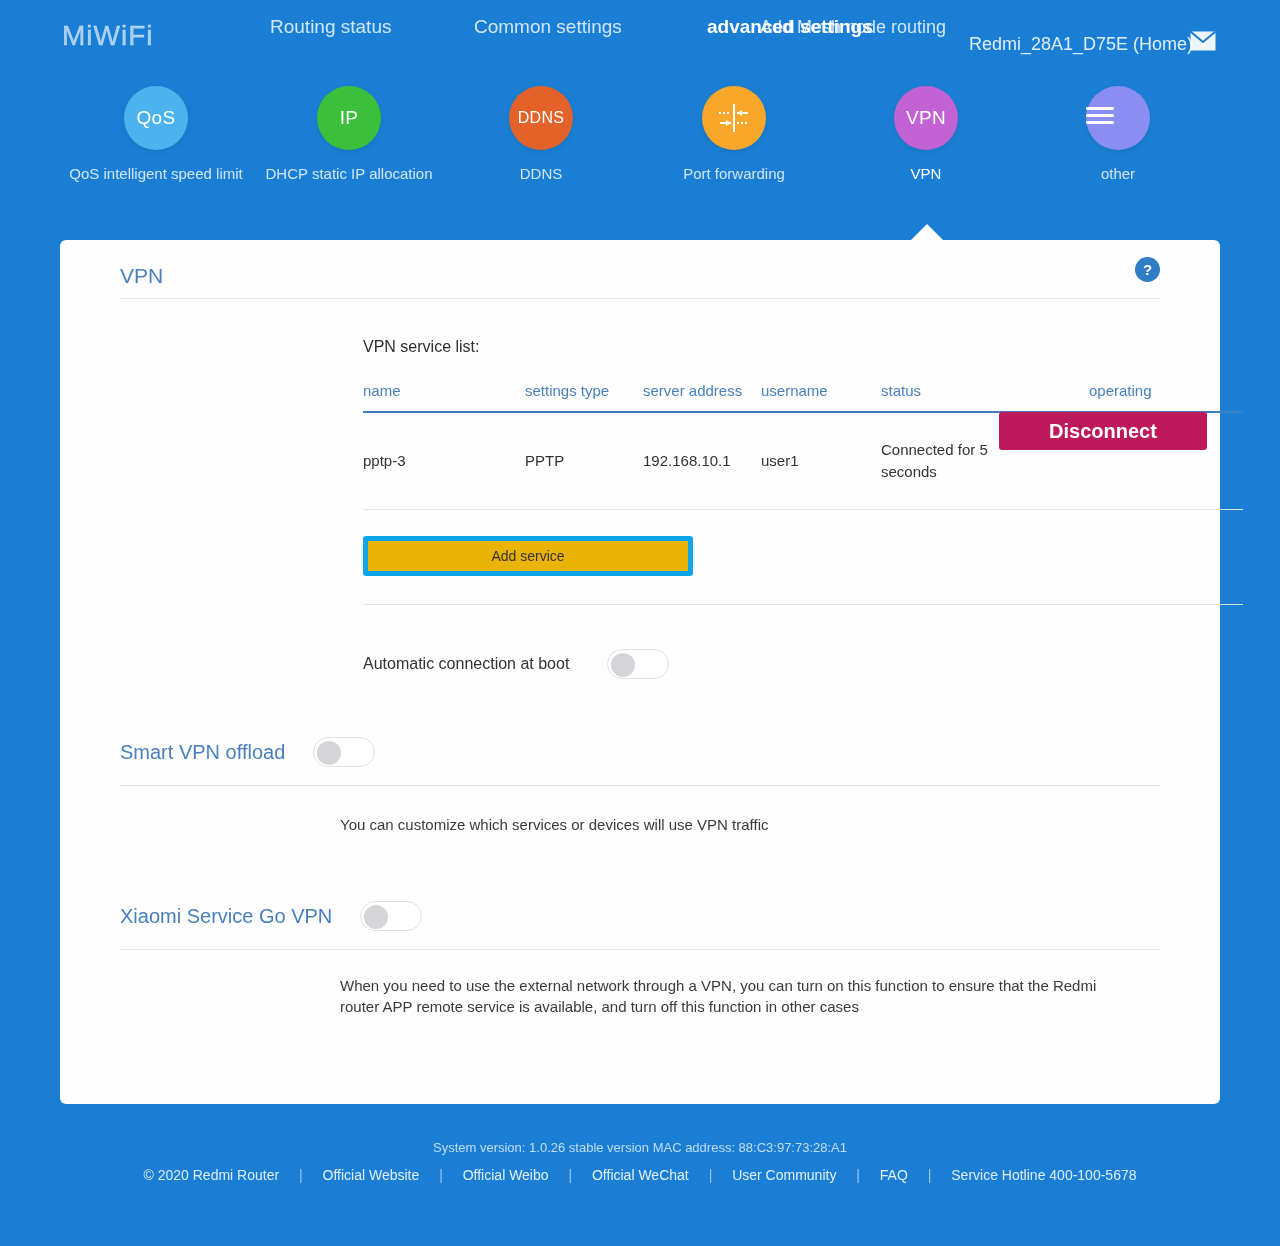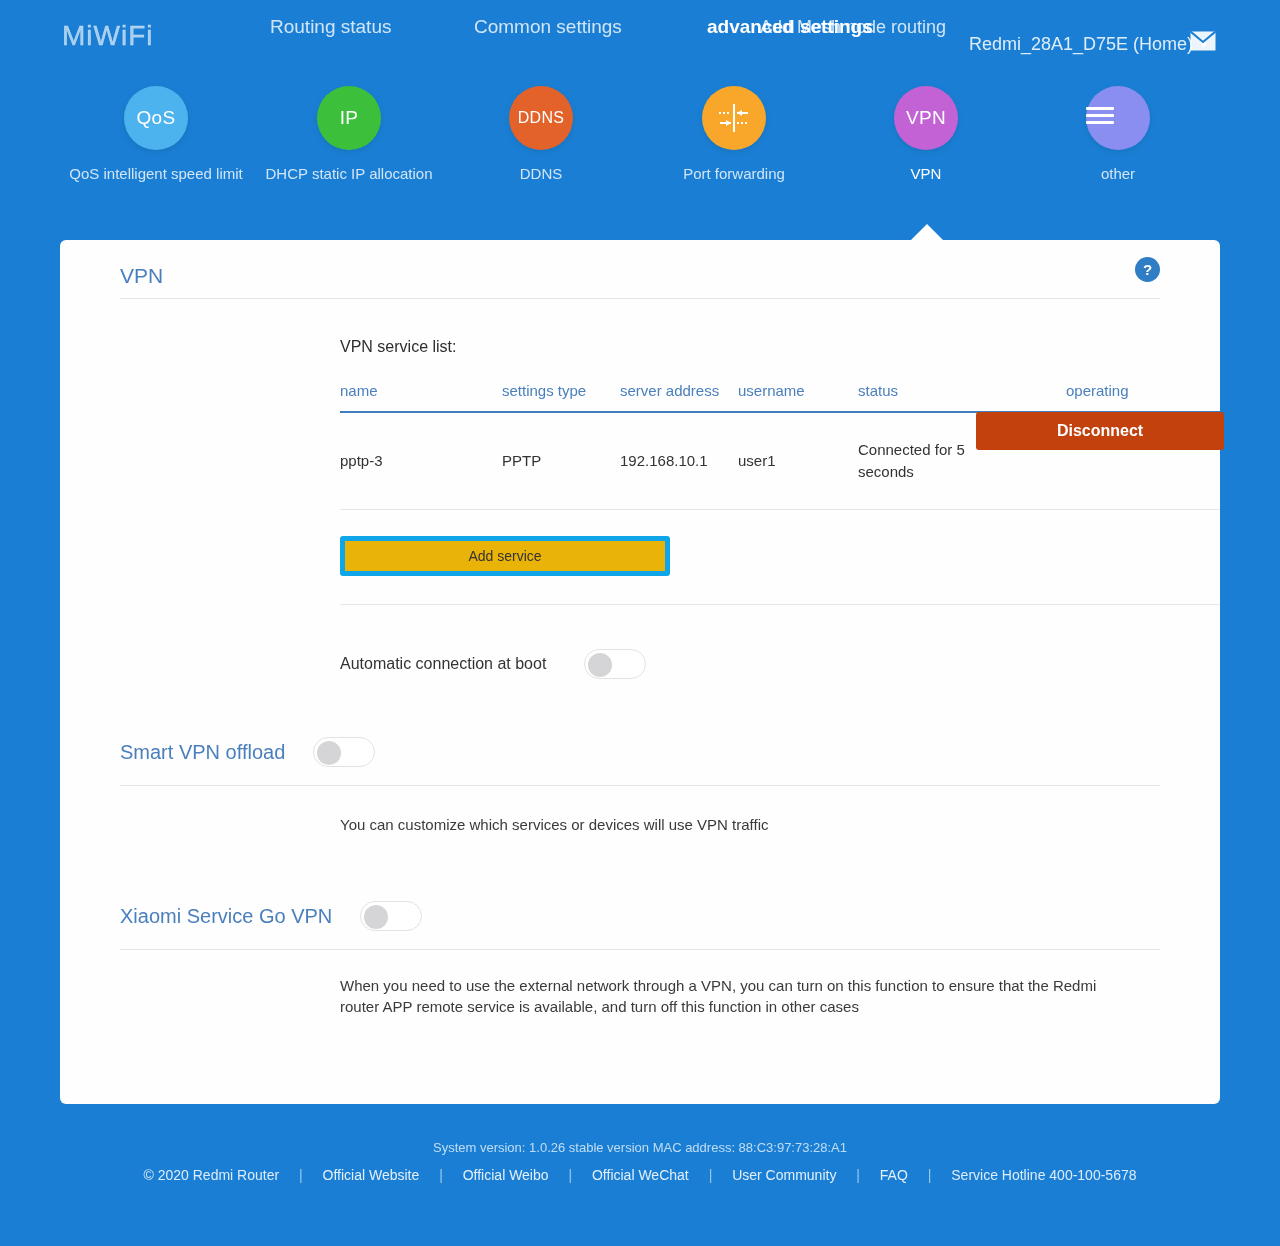--- a/index.html
+++ b/index.html
@@ -159,21 +159,21 @@
     display: flex;
     align-items: center;
     justify-content: center;
   }
   .hr-head {
     margin: 0 60px;
     height: 1px;
     background: #e3e7ea;
   }
 
-  .section-inner { padding-left: 280px; }
+  .section-inner { padding-left: 280px; margin-left: 23px; }
 
   .list-title {
     margin-top: 36px;
     font-size: 16px;
     color: #2e2e2e;
     line-height: 24px;
   }
 
   
   table.vpn-table {
@@ -205,27 +205,27 @@
   .col-user { width: 120px; }
   .col-stat { width: 208px; }
   .col-oper { width: 154px; }
 
   .status-cell { position: relative; }
   .status-text { width: 118px; }
   .btn-disconnect {
     position: absolute;
     left: 118px;
     top: -1px;
-    width: 248px;
+    width: 208px;
     height: 38px;
-    background: #c2410c;
+    background: #be185d;
     color: #fff;
     border: none;
     border-radius: 3px;
-    font-size: 16px;
+    font-size: 20px;
     font-weight: bold;
     font-family: "Liberation Sans", sans-serif;
     cursor: pointer;
   }
 
   .btn-add {
     margin-top: 26px;
     width: 330px;
     height: 40px;
     background: #eab308;

